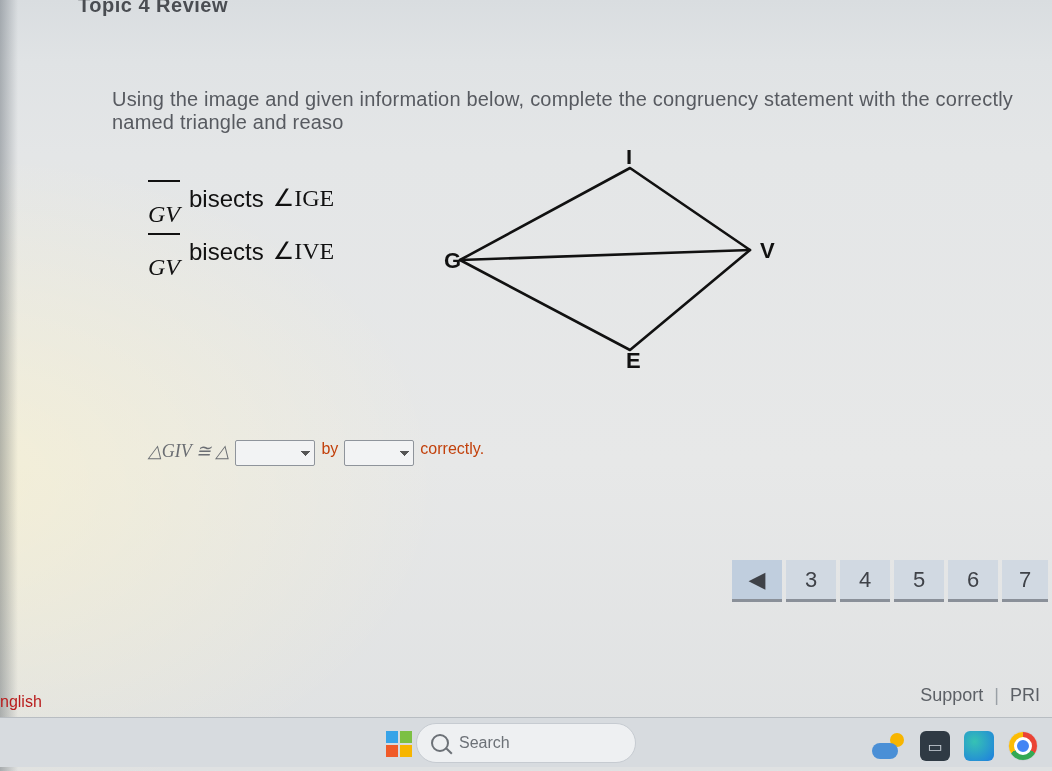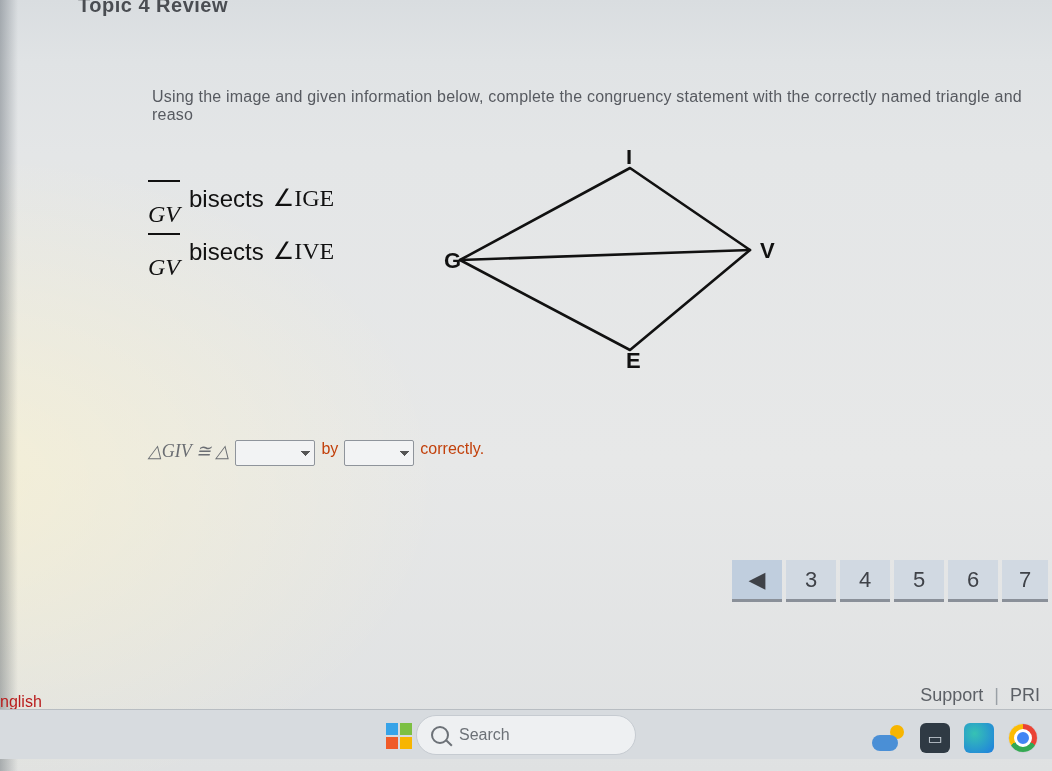--- a/index.html
+++ b/index.html
@@ -7,21 +7,21 @@
   body {
     background: radial-gradient(ellipse 900px 600px at -50px 480px, rgba(255,245,200,0.55), rgba(0,0,0,0) 55%),
                 linear-gradient(#d9dde0 0%, #e0e3e5 8%, #e4e6e7 20%, #e7e8e8 60%, #dfe1e2 100%);
     position: relative;
   }
   .edge-shadow { position:absolute; left:0; top:0; width:18px; height:100%;
     background: linear-gradient(90deg, rgba(60,70,80,0.35), rgba(0,0,0,0)); pointer-events:none; }
 
   .topic { position:absolute; left:78px; top:-6px; font-weight:700; color:#4a4d52; font-size:20px; letter-spacing:0.5px; }
 
-  .instruction { position:absolute; left:112px; top:88px; right:0; color:#575a60; font-size:16px; letter-spacing:0.2px;margin-left:40px; }
+  .instruction { position:absolute; left:112px; top:88px; right:0; color:#575a60; font-size:20px; letter-spacing:0.2px; }
 
   .given { position:absolute; left:148px; top:180px; font-size:24px; color:#111; line-height:1.55; }
   .given .row { display:flex; align-items:flex-start; gap:9px; }
   .overline { position:relative; display:inline-block; font-family:"Times New Roman", serif; font-style:italic; padding-top:16px; }
   .overline::before { content:""; position:absolute; left:0; right:0; top:0; height:2px; background:#111; }
   .angle { font-family:"Times New Roman", serif;text-align:center; }
 
   .diagram { position:absolute; left:430px; top:150px; }
 
   .answer-row { position:absolute; left:148px; top:440px; display:flex; align-items:flex-start; gap:6px; color:#6b6e73; }
@@ -32,21 +32,21 @@
   select.blank.small { width:80px; }
   select.blank.med { width:70px; }
   .plain { font-size:16px; color:#c2410c; }
 
   .pager { position:absolute; right:4px; top:560px; display:flex; gap:4px; }
   .pager .btn { width:50px; height:42px; display:flex; align-items:center; justify-content:center;
     font-size:22px; color:#3f4248; background:#d1d9e2; border:0; border-bottom:3px solid #8a9099; }
   .pager .btn.arrow { background:#c0cede; }
   .pager .btn:last-child { width:46px; }
 
-  .taskbar { position:absolute; left:0; right:0; bottom:12px; height:50px; background:#d7dbdf; border-top:1px solid #b8bdc2; }
+  .taskbar { position:absolute; left:0; right:0; bottom:4px; height:50px; background:#d7dbdf; border-top:1px solid #b8bdc2; }
   .nglish { position:absolute; left:0; bottom:60px; font-size:16px; color:#b91c1c; }
   .support { position:absolute; right:12px; bottom:65px; font-size:18px; color:#5c6066; }
   .support .sep { color:#9aa0a6; margin:0 6px; }
 
   .search-pill { position:absolute; left:50%; transform:translateX(-50%); bottom:4px; width:220px; height:40px;
     border-radius:22px; background:#eef0f2; border:1px solid #c6cbd1; display:flex; align-items:center; gap:10px; padding:0 14px; color:#6c7177; font-size:16px; }
   .search-pill .mag { width:18px; height:18px; border:2px solid #6c7177; border-radius:50%; position:relative; }
   .search-pill .mag::after { content:""; position:absolute; width:8px; height:2px; background:#6c7177; transform:rotate(45deg); right:-6px; bottom:-2px; }
   .winicon { position:absolute; left:50%; transform:translateX(-140px); bottom:10px; width:26px; height:26px; display:grid; grid-template-columns:1fr 1fr; grid-template-rows:1fr 1fr; gap:2px; }
   .winicon span:nth-child(1){background:#37a3e8;} .winicon span:nth-child(2){background:#7cc043;}

